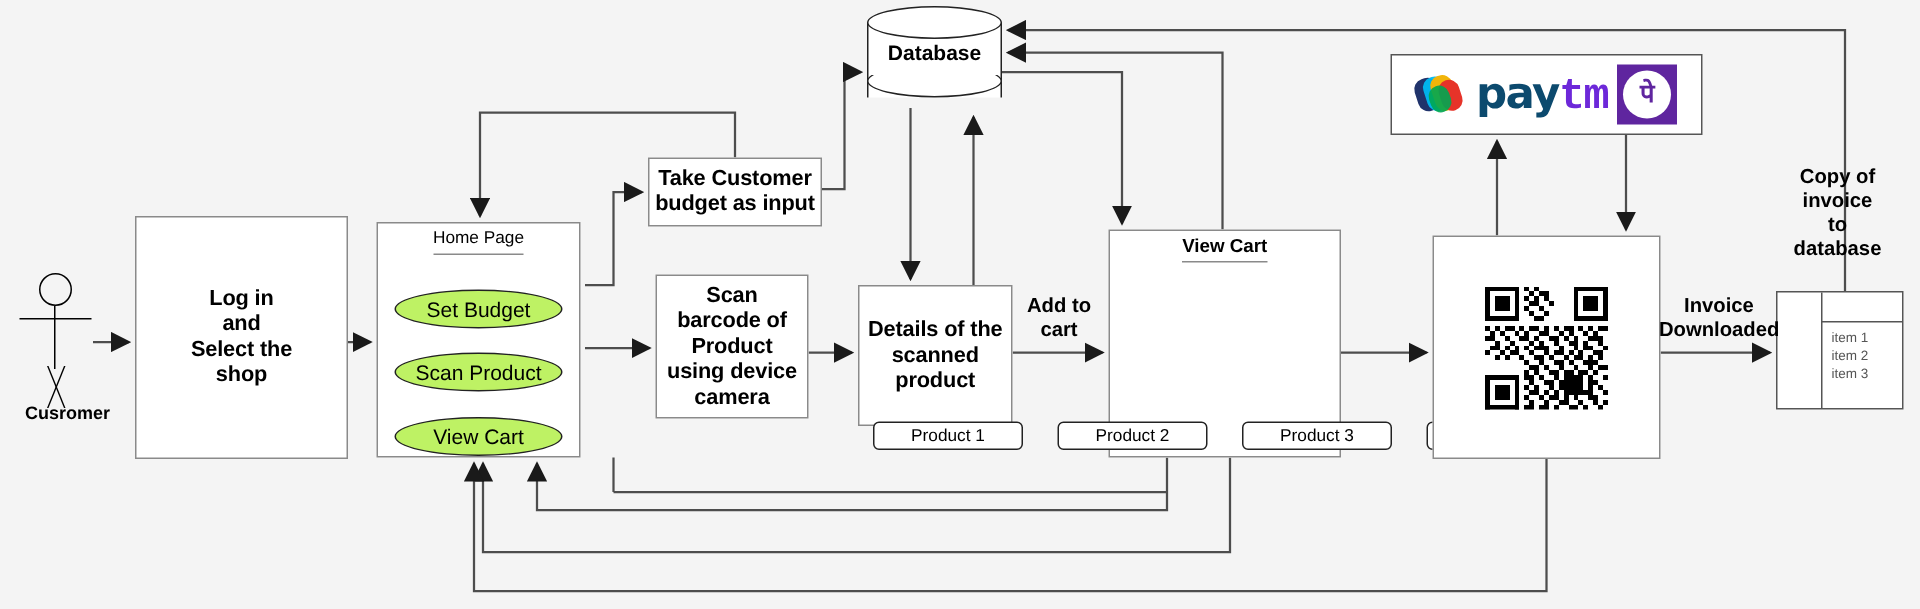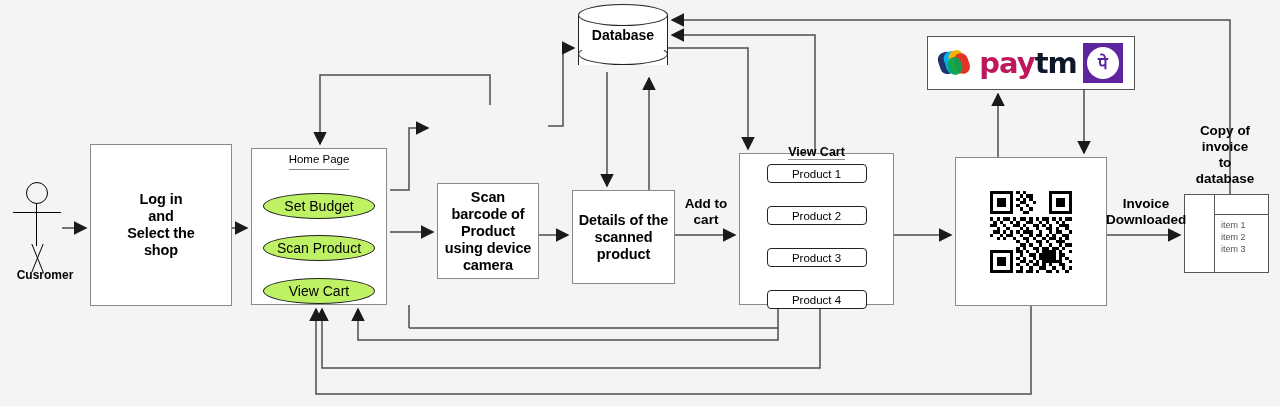--- a/index.html
+++ b/index.html
@@ -22,35 +22,35 @@
   #login{left:90px;top:144px;width:142px;height:162px;}
   #homepage{left:251px;top:148px;width:136px;height:157px;}
   #homepage .hdr{height:20px;border-bottom:1.6px solid #8a8a8a;display:flex;align-items:center;justify-content:center;font-size:11.5px;font-weight:normal;color:#000;}
   #homepage .body{position:relative;flex:1;}
   .ellipse{position:absolute;left:50%;transform:translateX(-50%);width:110px;height:24px;border:1.5px solid #222;border-radius:50%;background:#bef264;display:flex;align-items:center;justify-content:center;font-weight:normal;font-size:14px;color:#000;white-space:nowrap;}
   #takebudget{left:432px;top:105px;width:116px;height:46px;}
   #scanbar{left:437px;top:183px;width:102px;height:96px;}
   #details{left:572px;top:190px;width:103px;height:94px;}
   #viewcart{left:739px;top:153px;width:155px;height:152px;}
   #viewcart .hdr{height:20px;border-bottom:1.6px solid #8a8a8a;display:flex;align-items:center;justify-content:center;font-size:12.5px;font-weight:bold;color:#000;}
-  #viewcart .body{flex:1;display:flex;flex-direction:column;align-items:center;justify-content:center;gap:23px;padding:4px 0;}
+  #viewcart .body{flex:1;display:flex;flex-direction:row;align-items:flex-end;justify-content:center;gap:23px;padding:4px 0;}
   .prod{width:98px;height:17px;border:1.2px solid #222;border-radius:4px;background:#fff;display:flex;align-items:center;justify-content:center;font-size:11.5px;color:#000;}
   #qr{left:955px;top:157px;width:152px;height:149px;}
   #pay{left:927px;top:36px;width:208px;height:54px;background:#fff;border:1.4px solid #555;}
   #pay .row{width:100%;height:100%;display:flex;align-items:center;justify-content:center;gap:6px;}
   .paytm-mark{position:relative;width:34px;height:30px;}
   .pm{position:absolute;border-radius:7px;}
   .pm.b{left:0;top:4px;width:16px;height:22px;background:#20336b;transform:rotate(-18deg);}
   .pm.g{left:6px;top:3px;width:15px;height:23px;background:#00b9f1;transform:rotate(-18deg);opacity:.95;}
   .pm.y{left:11px;top:2px;width:15px;height:24px;background:#f2b50a;transform:rotate(-18deg);}
   .pm.r{left:16px;top:5px;width:14px;height:21px;background:#e63329;transform:rotate(-18deg);}
   .pm.gr{left:9px;top:9px;width:14px;height:18px;background:#00a651;transform:rotate(-18deg);opacity:.9;}
   .paytm-word{font-family:"DejaVu Sans",sans-serif;font-weight:bold;font-size:29px;letter-spacing:-1px;line-height:1;}
-  .paytm-word .a{color:#be185d;}
-  .paytm-word .b{color:#0f172a;}
+  .paytm-word .a{color:#0c4a6e;}
+  .paytm-word .b{color:#6d28d9;font-family:Liberation Mono, monospace;}
   .phonepe{width:40px;height:40px;background:#5f259f;display:flex;align-items:center;justify-content:center;}
   .phonepe .circ{width:32px;height:32px;border-radius:50%;background:#fff;display:flex;align-items:center;justify-content:center;color:#5f259f;font-family:"DejaVu Sans",sans-serif;font-size:17px;font-weight:bold;line-height:1;}
   
   #db{position:absolute;left:578px;top:4px;width:90px;height:72px;}
   #db .cyl-body{position:absolute;left:0;top:11px;width:100%;height:50px;background:#fff;border-left:1.6px solid #222;border-right:1.6px solid #222;box-sizing:border-box;}
   #db .cyl-top{position:absolute;left:0;top:0;width:100%;height:22px;background:#fff;border:1.6px solid #222;border-radius:50%;box-sizing:border-box;}
   #db .cyl-bot{position:absolute;left:0;top:39px;width:100%;height:22px;background:#fff;border:1.6px solid #222;border-radius:50%;box-sizing:border-box;clip-path:inset(7px -3px -3px -3px);}
   #db .dbtxt{position:absolute;left:0;top:23px;width:100%;text-align:center;font-weight:bold;font-size:14px;color:#000;}
   
   #invoice{left:1184px;top:194px;width:85px;height:79px;border:1.4px solid #555;}
@@ -140,20 +140,26 @@
     <div class="inner">
       <div class="hdr">Home Page</div>
       <div class="body">
         <div class="ellipse" style="top:23px">Set Budget</div>
         <div class="ellipse" style="top:65px">Scan Product</div>
         <div class="ellipse" style="top:108px">View Cart</div>
       </div>
     </div>
   </div>
 
+  <div class="node" id="takebudget">
+    <div class="inner">
+      <div class="btxt">Take Customer</div>
+      <div class="btxt">budget as input</div>
+    </div>
+  </div>
 
   <div class="node" id="details">
     <div class="inner">
       <div class="btxt">Details of the</div>
       <div class="btxt">scanned</div>
       <div class="btxt">product</div>
     </div>
   </div>
 
   <div class="node" id="scanbar">
@@ -374,20 +380,20 @@
   <div class="lbl" style="left:676px;top:196px;width:60px;">
     <div>Add to</div>
     <div>cart</div>
   </div>
 
   <div class="lbl" style="left:1106px;top:196px;width:80px;">
     <div>Invoice</div>
     <div>Downloaded</div>
   </div>
 
-  <div class="lbl" style="left:1188px;top:110px;width:74px;margin-top:13px;">
+  <div class="lbl" style="left:1188px;top:110px;width:74px;">
     <div>Copy of</div>
     <div>invoice</div>
     <div>to</div>
     <div>database</div>
   </div>
 
 </div>
 
 </body></html>

